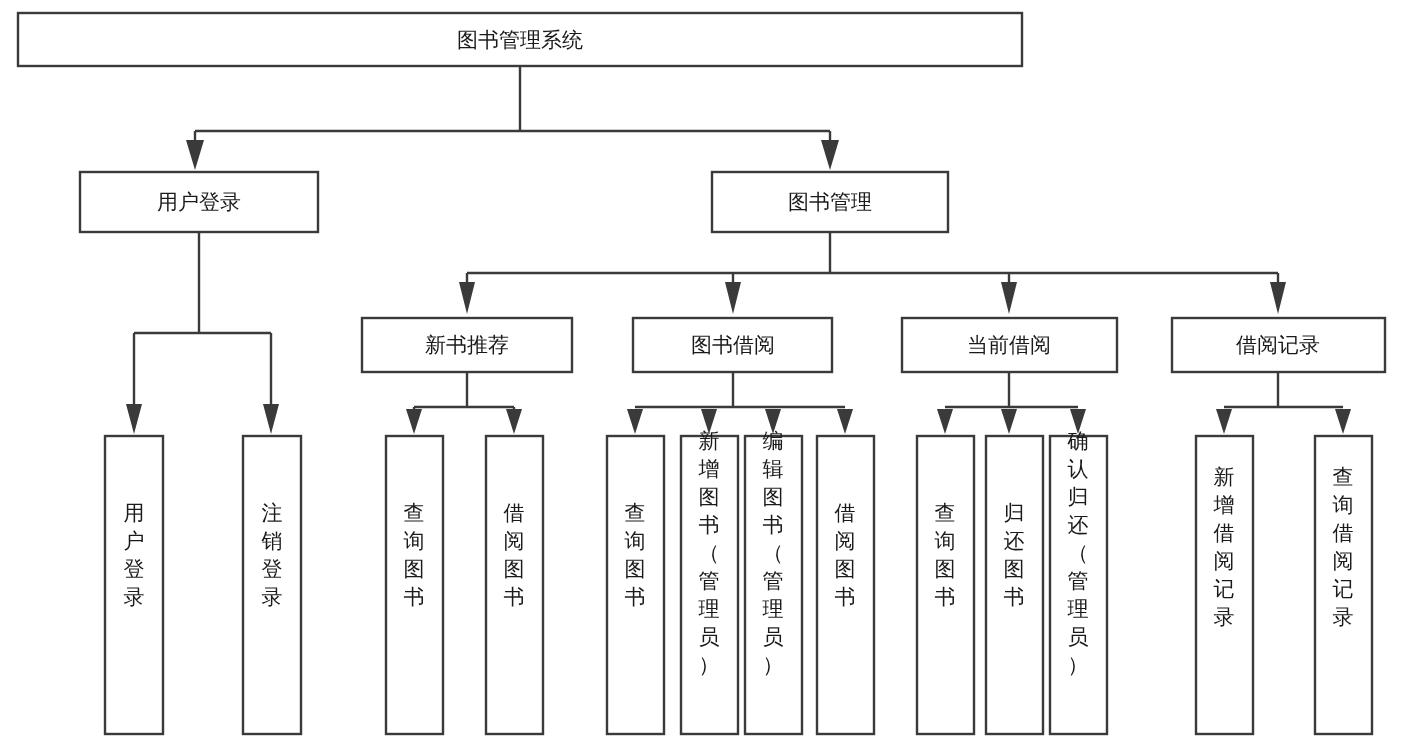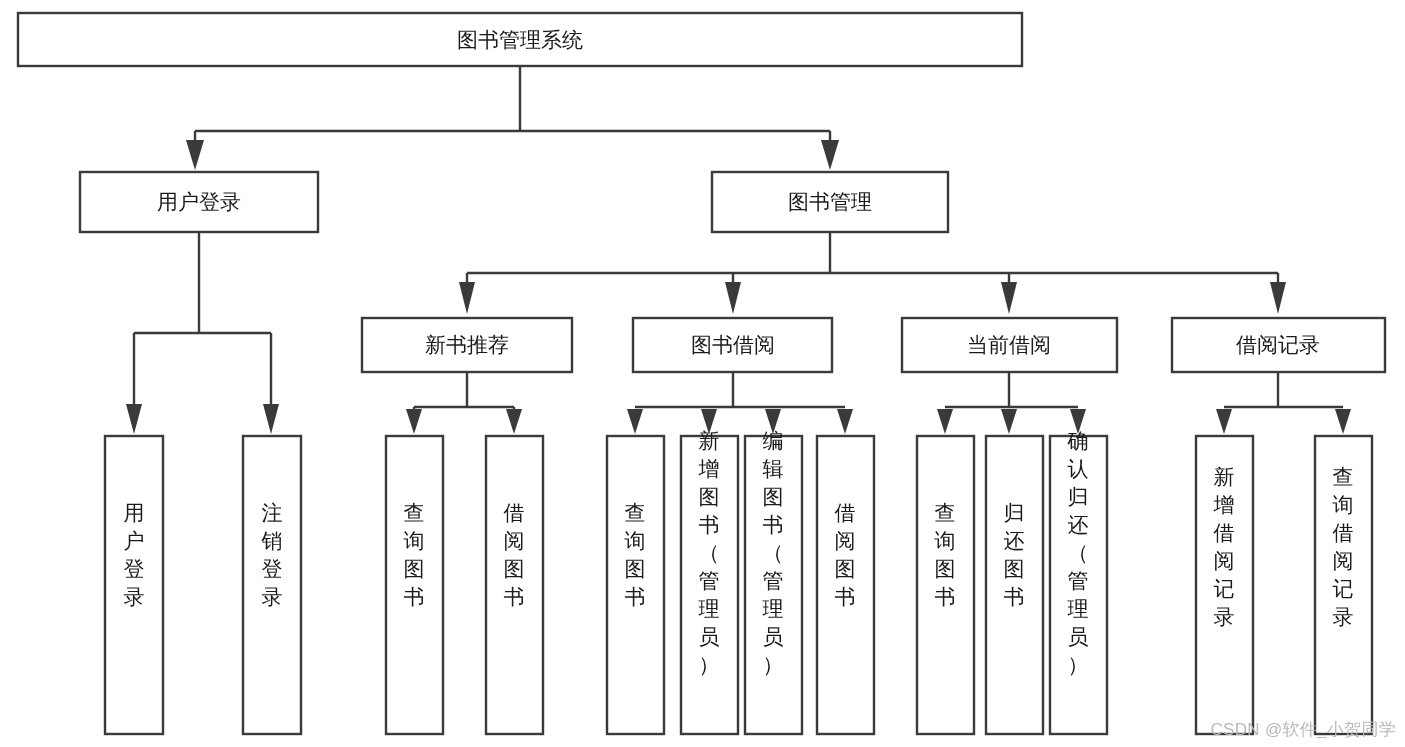--- a/index.html
+++ b/index.html
@@ -230,14 +230,13 @@
       <text class="node-label-v" x="1224" y="484"><tspan x="1224" y="484">新</tspan><tspan x="1224" y="512">增</tspan><tspan x="1224" y="540">借</tspan><tspan x="1224" y="568">阅</tspan><tspan x="1224" y="596">记</tspan><tspan x="1224" y="624">录</tspan></text>
     </g>
 
     <g>
       <rect class="node-box" x="1315" y="436" width="57" height="298"></rect>
       <text class="node-label-v" x="1343" y="484"><tspan x="1343" y="484">查</tspan><tspan x="1343" y="512">询</tspan><tspan x="1343" y="540">借</tspan><tspan x="1343" y="568">阅</tspan><tspan x="1343" y="596">记</tspan><tspan x="1343" y="624">录</tspan></text>
     </g>
 
   </svg>
 
-  <div class="watermark">CSDN @软件_小贺同学</div>
 </div>
 
 </body></html>

